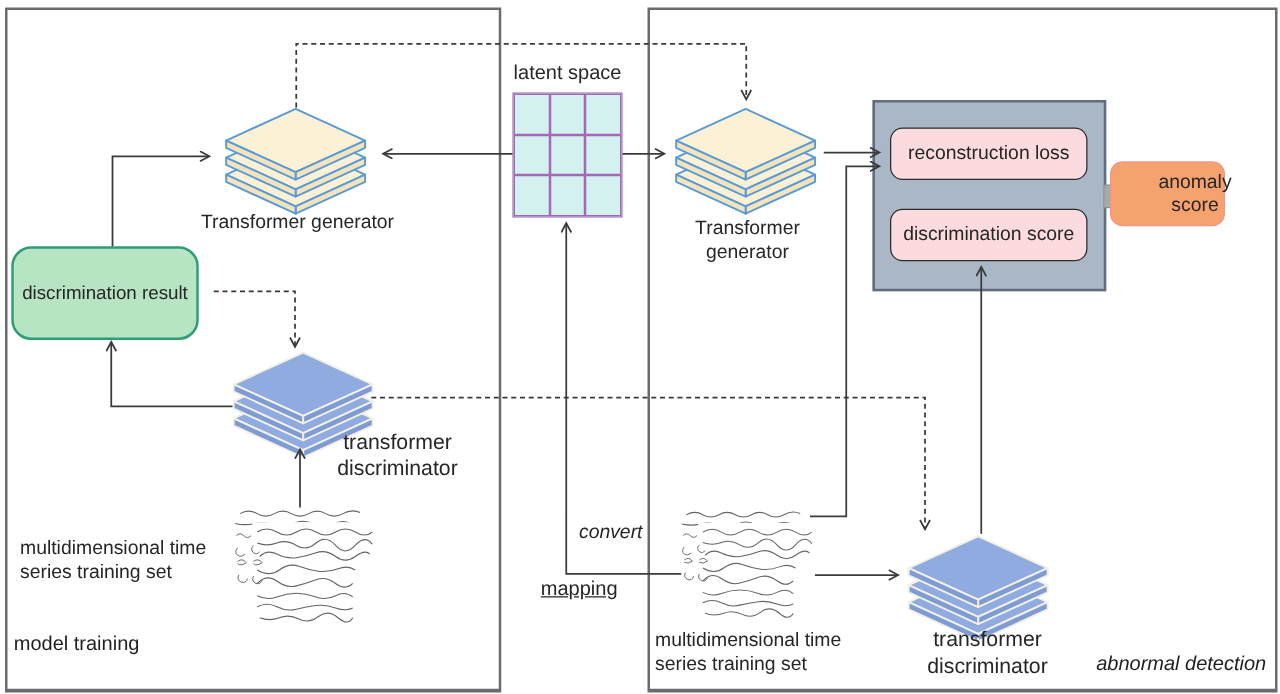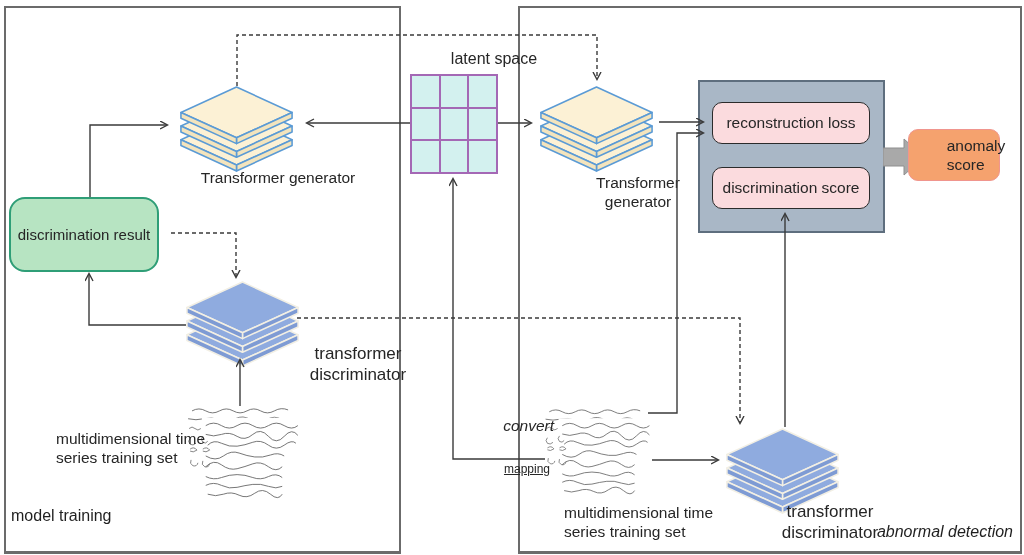--- a/index.html
+++ b/index.html
@@ -2,33 +2,33 @@
 <html style="--generator_fill: #fcf1d5; --generator_edge: #5b9bd5; --discriminator_fill: #8fabdf; --latent_fill: #d3f1ef; --latent_border: #a468b5; --result_fill: #b7e4c2; --result_border: #2f9e77; --loss_panel_fill: #a9b7c6; --loss_box_fill: #fbdbde; --anomaly_fill: #f5a26e;"><head>
 <meta charset="utf-8">
 <style>
   html,body{margin:0;padding:0;background:#ffffff;font-family:"Liberation Sans",sans-serif;}
   #canvas{position:relative;width:1024px;height:555px;background:#ffffff;overflow:hidden;color:#262626;}
 
   .panel{position:absolute;border:2px solid #6b6b6b;border-bottom-width:3px;background:transparent;z-index:1;}
   #panel-left{left:4px;top:6px;width:393px;height:543px;}
   #panel-right{left:518px;top:6px;width:500px;height:543px;}
 
-  .lbl{position:absolute;z-index:4;line-height:1.22;margin-left:40px;}
+  .lbl{position:absolute;z-index:4;line-height:1.22;}
   .c{text-align:center;}
   .r{text-align:right;}
 
   .panel-label{position:absolute;z-index:4;font-size:16px;color:#1f1f1f;}
 
   
-  .roundbox{position:absolute;z-index:3;display:flex;align-items:center;justify-content:center;box-sizing:border-box;}
+  .roundbox{position:absolute;z-index:3;display:flex;align-items:center;justify-content:center;text-align:center;box-sizing:border-box;}
   #discrimination-result{left:9px;top:197px;width:150px;height:75px;background:var(--result_fill);border:2px solid var(--result_border);border-radius:16px;font-size:15px;}
   #gray-box{left:698px;top:80px;width:187px;height:153px;background:var(--loss_panel_fill);border:2px solid #5e6e7e;z-index:2;position:absolute;box-sizing:border-box;}
   #reconstruction-loss{left:712px;top:102px;width:158px;height:42px;background:var(--loss_box_fill);border:1.4px solid #2b2b2b;border-radius:10px;font-size:15.5px;}
   #discrimination-loss{left:712px;top:167px;width:158px;height:42px;background:var(--loss_box_fill);border:1.4px solid #2b2b2b;border-radius:10px;font-size:15.5px;}
-  #anomaly-score{left:908px;top:129px;width:92px;height:52px;background:var(--anomaly_fill);border:1.6px solid #f0958d;border-radius:10px;font-size:15.5px;line-height:1.25;padding-left:44px;}
+  #anomaly-score{left:888px;top:129px;width:92px;height:52px;background:var(--anomaly_fill);border:1.6px solid #f0958d;border-radius:10px;font-size:15.5px;line-height:1.25;padding-left:44px;}
 
   
   #latent-grid{position:absolute;left:410px;top:74px;width:88px;height:100px;z-index:3;display:grid;grid-template-columns:repeat(3,1fr);grid-template-rows:repeat(3,1fr);border:1.5px solid var(--latent_border);background:var(--latent_fill);box-sizing:border-box;}
   #latent-grid .cell{border:1px solid var(--latent_border);background:var(--latent_fill);}
 
   
   .stack{position:absolute;z-index:3;}
   .stack.cream{--face:var(--generator_fill);--shade:#f3e4bd;--edge:var(--generator_edge);}
   .stack.blue{--face:var(--discriminator_fill);--shade:#7e9bd4;--edge:#f2efe4;}
 
@@ -41,21 +41,21 @@
   #block-arrow{position:absolute;left:883px;top:136px;z-index:3;}
 
   #gen-left-label{left:158px;top:169px;width:160px;font-size:15.5px;}
   #gen-right-label{left:543px;top:174px;width:110px;font-size:15.5px;}
   #latent-label{left:399px;top:49px;width:110px;font-size:16px;}
   #disc-left-label{left:252px;top:344px;width:132px;font-size:17px;}
   #disc-right-label{left:726px;top:502px;width:128px;font-size:17px;}
   #train-left-label{left:16px;top:430px;width:172px;font-size:15.5px;}
   #train-right-label{left:524px;top:504px;width:172px;font-size:15.5px;}
   #convert-label{left:450px;top:417px;width:64px;font-size:15.5px;font-style:italic;}
-  #mapping-label{left:442px;top:462px;width:68px;font-size:12px;text-decoration:underline;}
+  #mapping-label{left:426px;top:462px;width:68px;font-size:16px;text-decoration:underline;}
   #model-training-label{left:11px;top:507px;}
   #abnormal-detection-label{left:858px;top:523px;width:155px;text-align:right;font-style:italic;}
 </style>
 </head>
 <body>
 
 <div id="canvas">
 
   <svg width="0" height="0" style="position:absolute" aria-hidden="true">
     <defs>

